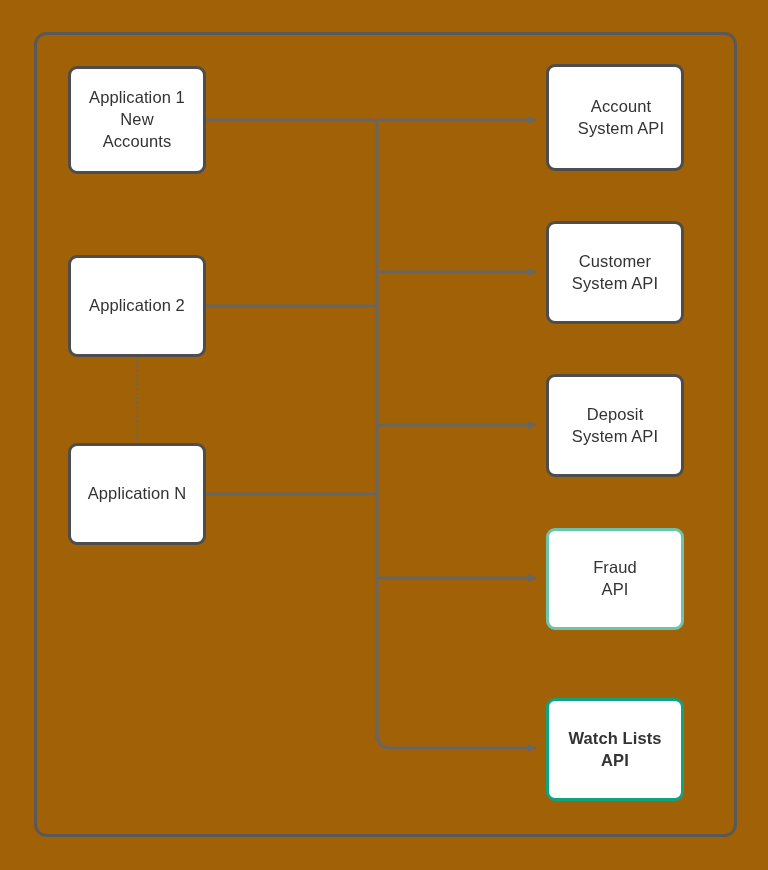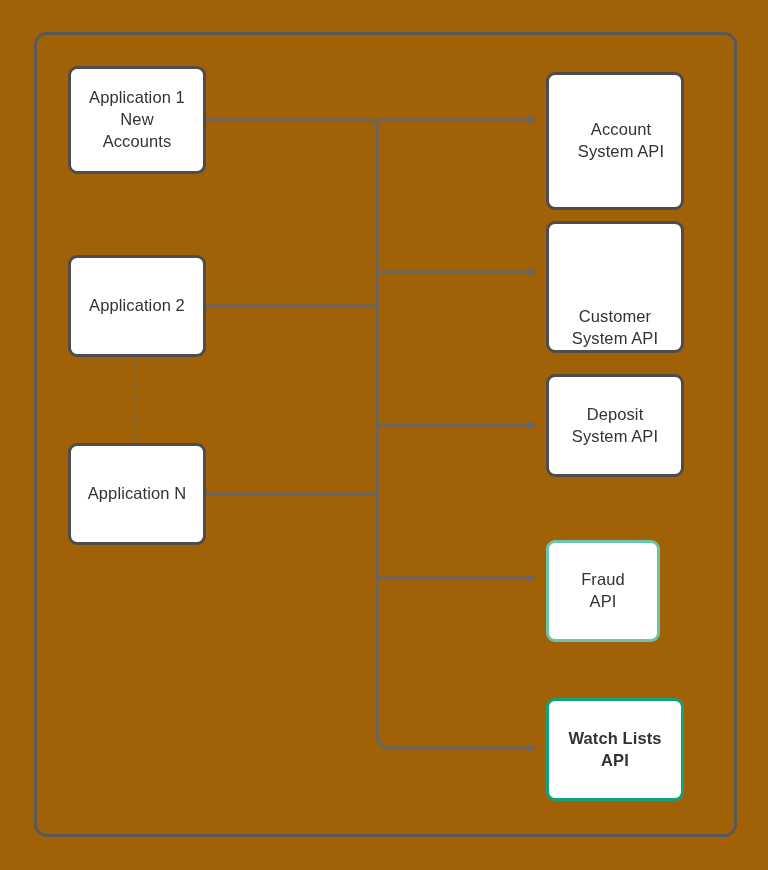--- a/index.html
+++ b/index.html
@@ -97,36 +97,36 @@
   </div>
 
   <div class="node" style="left:68px; top:255px; width:138px; height:102px;">
     <span class="node-label">Application 2</span>
   </div>
 
   <div class="node" style="left:68px; top:443px; width:138px; height:102px;align-items:center;">
     <span class="node-label">Application N</span>
   </div>
 
-  <div class="node" style="left:546px; top:72px; width:138px; height:138px;padding-left:12px;">
+  <div class="node" style="left:546px; top:64px; width:138px; height:107px;padding-left:12px;">
     <span class="node-label">Account
 System API</span>
   </div>
 
-  <div class="node" style="left:546px; top:221px; width:138px; height:132px;align-items:flex-end;">
+  <div class="node" style="left:546px; top:221px; width:138px; height:103px;">
     <span class="node-label">Customer
 System API</span>
   </div>
 
   <div class="node" style="left:546px; top:374px; width:138px; height:103px;">
     <span class="node-label">Deposit
 System API</span>
   </div>
 
-  <div class="node accent-light" style="left:546px; top:528px; width:114px; height:102px;margin-top:12px;">
+  <div class="node accent-light" style="left:546px; top:528px; width:138px; height:102px;">
     <span class="node-label">Fraud
 API</span>
   </div>
 
   <div class="node accent-dark" style="left:546px; top:698px; width:138px; height:103px;">
     <span class="node-label">Watch Lists
 API</span>
   </div>
 
 </div>

